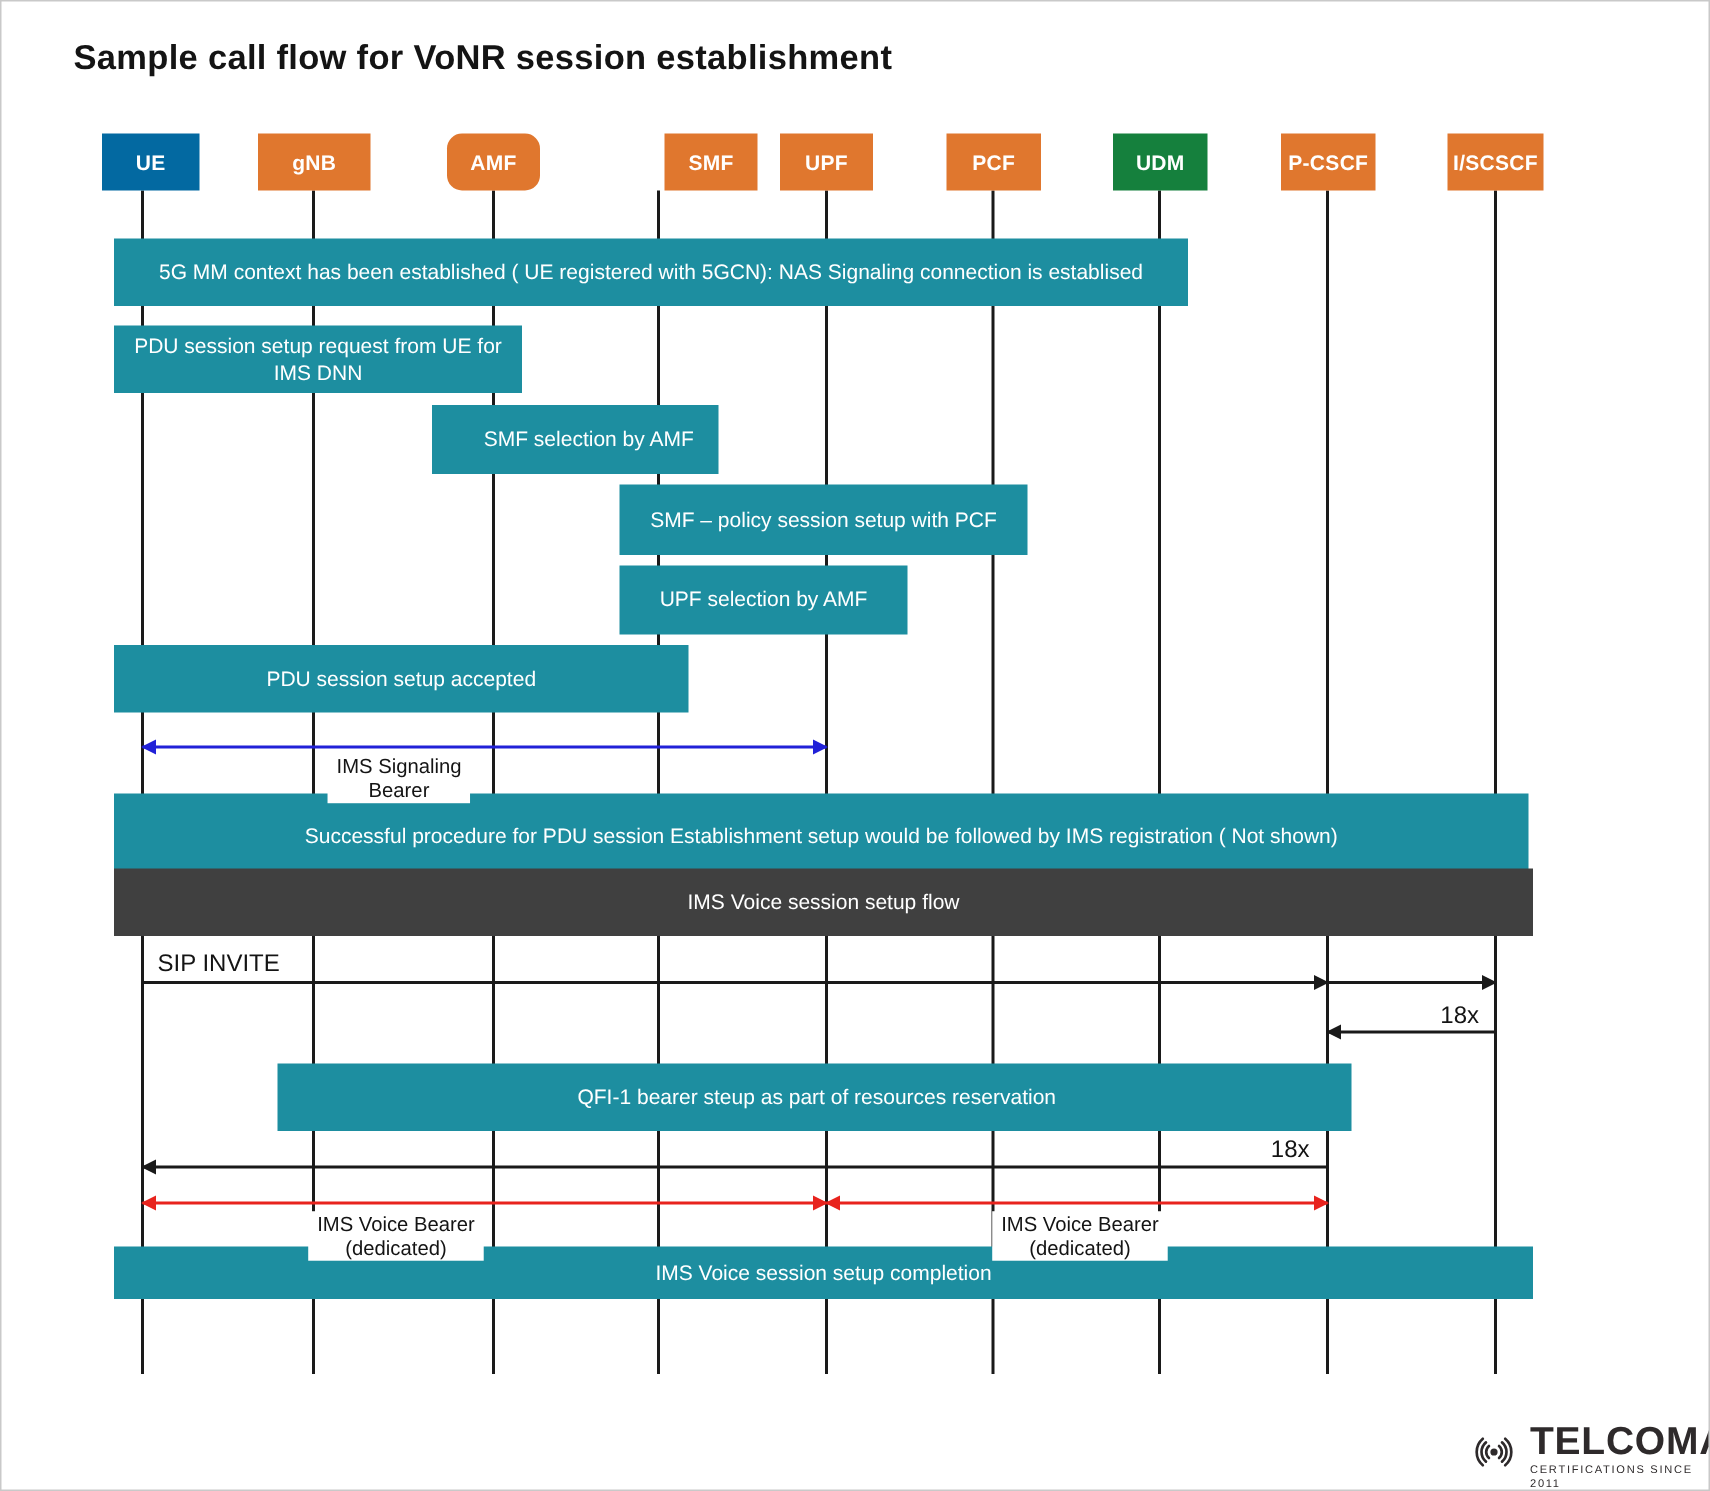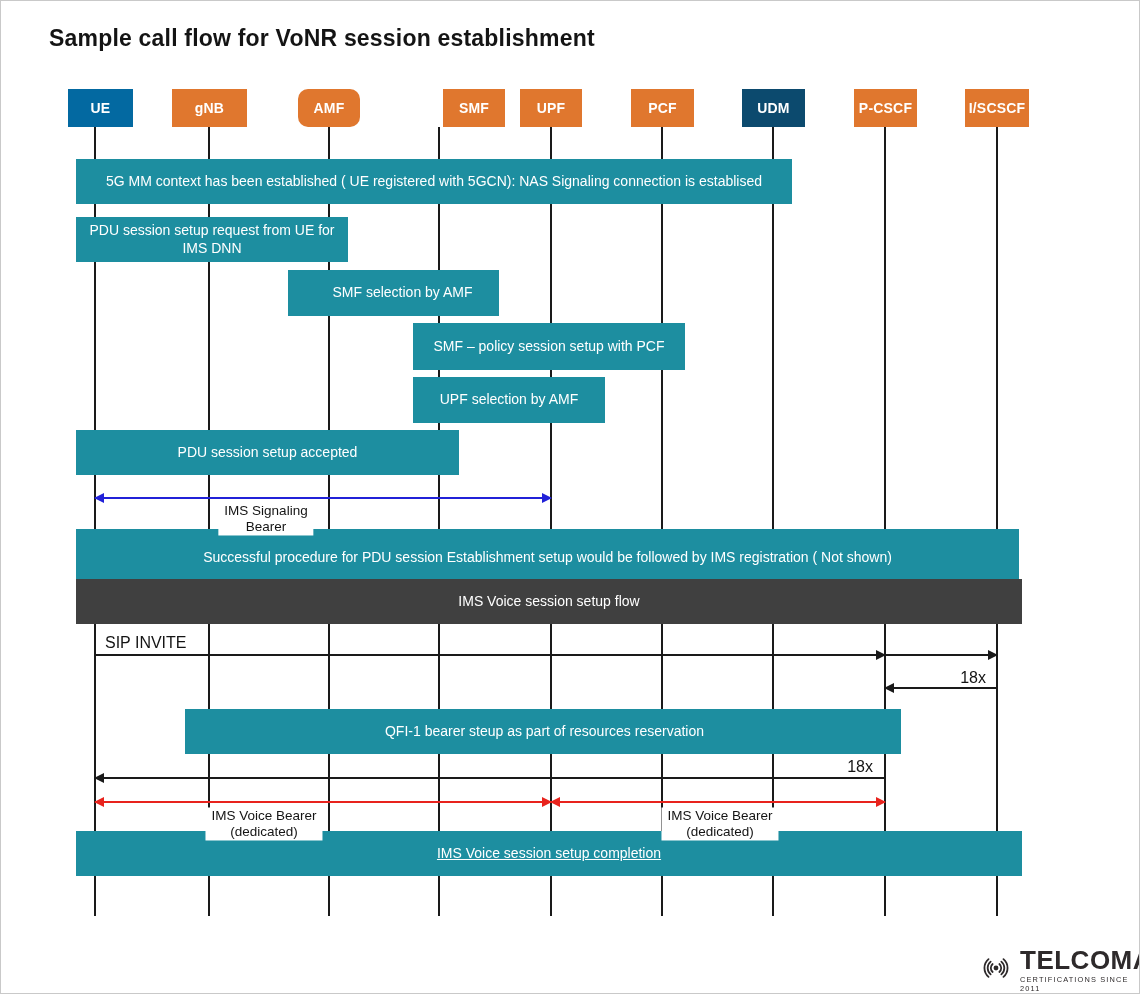--- a/index.html
+++ b/index.html
@@ -54,36 +54,36 @@
       <div class="actor" style="left: 171px; width: 75px; top: 88px; height: 38px; background: rgb(224, 119, 46);">gNB</div>
       <div class="lifeline" style="left: 327px; top: 126px; height: 789px; background: rgb(26, 26, 26);"></div>
       <div class="actor" style="left: 297px; width: 62px; top: 88px; height: 38px; background: rgb(224, 119, 46); border-radius: 10px;">AMF</div>
       <div class="lifeline" style="left: 437px; top: 126px; height: 789px; background: rgb(26, 26, 26);"></div>
       <div class="actor" style="left: 407px; width: 62px; top: 88px; height: 38px; background: rgb(224, 119, 46); margin-left: 35px;">SMF</div>
       <div class="lifeline" style="left: 549px; top: 126px; height: 789px; background: rgb(26, 26, 26);"></div>
       <div class="actor" style="left: 519px; width: 62px; top: 88px; height: 38px; background: rgb(224, 119, 46);">UPF</div>
       <div class="lifeline" style="left: 660px; top: 126px; height: 789px; background: rgb(26, 26, 26);"></div>
       <div class="actor" style="left: 630px; width: 63px; top: 88px; height: 38px; background: rgb(224, 119, 46);">PCF</div>
       <div class="lifeline" style="left: 771px; top: 126px; height: 789px; background: rgb(26, 26, 26);"></div>
-      <div class="actor" style="left: 741px; width: 63px; top: 88px; height: 38px; background: #0c4a6e;">UDM</div>
+      <div class="actor" style="left: 741px; width: 63px; top: 88px; height: 38px; background: #15803d;">UDM</div>
       <div class="lifeline" style="left: 883px; top: 126px; height: 789px; background: rgb(26, 26, 26);"></div>
       <div class="actor" style="left: 853px; width: 63px; top: 88px; height: 38px; background: rgb(224, 119, 46);">P-CSCF</div>
       <div class="lifeline" style="left: 995px; top: 126px; height: 789px; background: rgb(26, 26, 26);"></div>
       <div class="actor" style="left: 964px; width: 64px; top: 88px; height: 38px; background: rgb(224, 119, 46);">I/SCSCF</div>
       <div class="band" style="left: 75px; top: 158px; width: 716px; height: 45px; background: rgb(29, 142, 160);">5G MM context has been established ( UE registered with 5GCN): NAS Signaling connection is establised</div>
       <div class="band" style="left: 75px; top: 216px; width: 272px; height: 45px; background: rgb(29, 142, 160);">PDU session setup request from UE for
 IMS DNN</div>
-      <div class="band" style="left: 287px; top: 269px; width: 211px; height: 46px; background: rgb(29, 142, 160); padding-left: 26px;">SMF selection by AMF</div>
+      <div class="band" style="left: 287px; top: 269px; width: 191px; height: 46px; background: rgb(29, 142, 160); padding-left: 26px;">SMF selection by AMF</div>
       <div class="band" style="left: 412px; top: 322px; width: 272px; height: 47px; background: rgb(29, 142, 160);">SMF – policy session setup with PCF</div>
       <div class="band" style="left: 412px; top: 376px; width: 192px; height: 46px; background: rgb(29, 142, 160);">UPF selection by AMF</div>
       <div class="band" style="left: 75px; top: 429px; width: 383px; height: 45px; background: rgb(29, 142, 160);">PDU session setup accepted</div>
       <div class="band" style="left: 75px; top: 528px; width: 943px; height: 58px; background: rgb(29, 142, 160);">Successful procedure for PDU session Establishment setup would be followed by IMS registration ( Not shown)</div>
       <div class="band" style="left: 75px; top: 578px; width: 946px; height: 45px; background: #404040;">IMS Voice session setup flow</div>
       <div class="band" style="left: 184px; top: 708px; width: 716px; height: 45px; background: rgb(29, 142, 160); padding-left: 11px;">QFI-1 bearer steup as part of resources reservation</div>
-      <div class="band" style="left: 75px; top: 830px; width: 946px; height: 45px; background: rgb(29, 142, 160); text-decoration: underline;">IMS Voice session setup completion</div>
+      <div class="band" style="left: 75px; top: 830px; width: 946px; height: 35px; background: rgb(29, 142, 160);">IMS Voice session setup completion</div>
       <div class="arrow" style="left: 94px; top: 496px; width: 456px; background: rgb(33, 33, 216);">
         <div class="head left" style="border-right-color: rgb(33, 33, 216);"></div>
         <div class="head right" style="border-left-color: rgb(33, 33, 216);"></div>
       </div>
       <div class="arrow" style="left: 94px; top: 653px; width: 790px; background: rgb(26, 26, 26);">
         <div class="head right" style="border-left-color: rgb(26, 26, 26);"></div>
       </div>
       <div class="arrow" style="left: 885px; top: 653px; width: 111px; background: rgb(26, 26, 26);">
         <div class="head right" style="border-left-color: rgb(26, 26, 26);"></div>
       </div>

